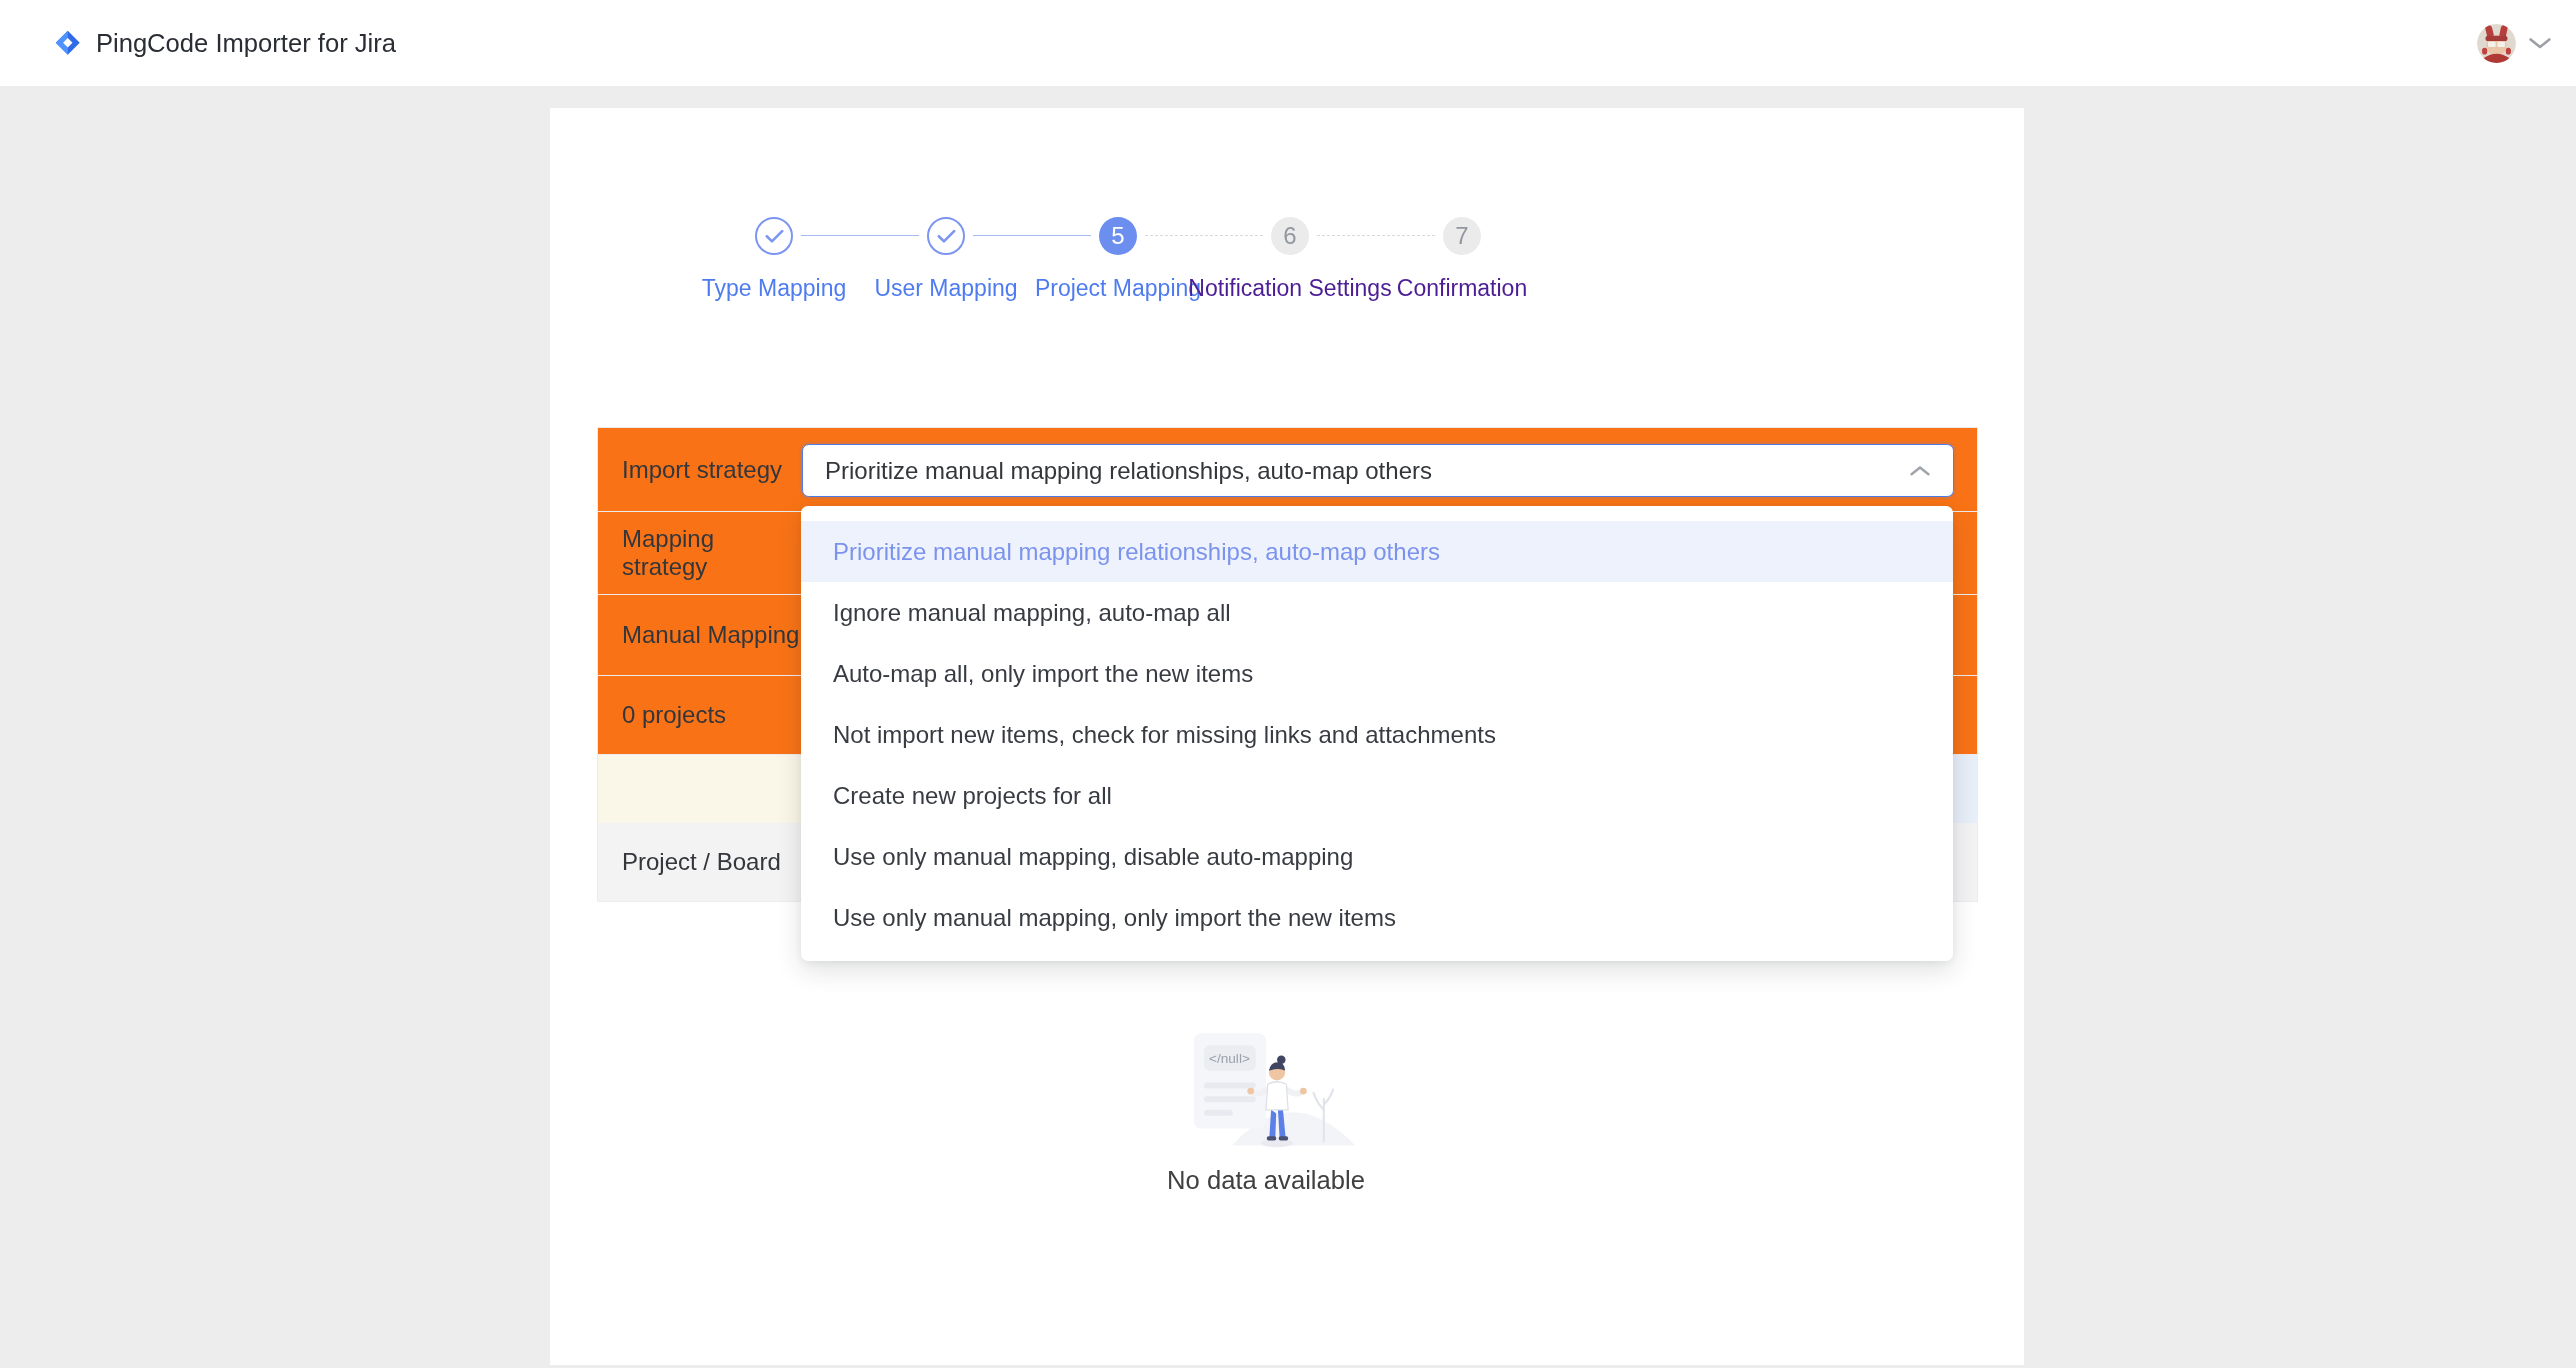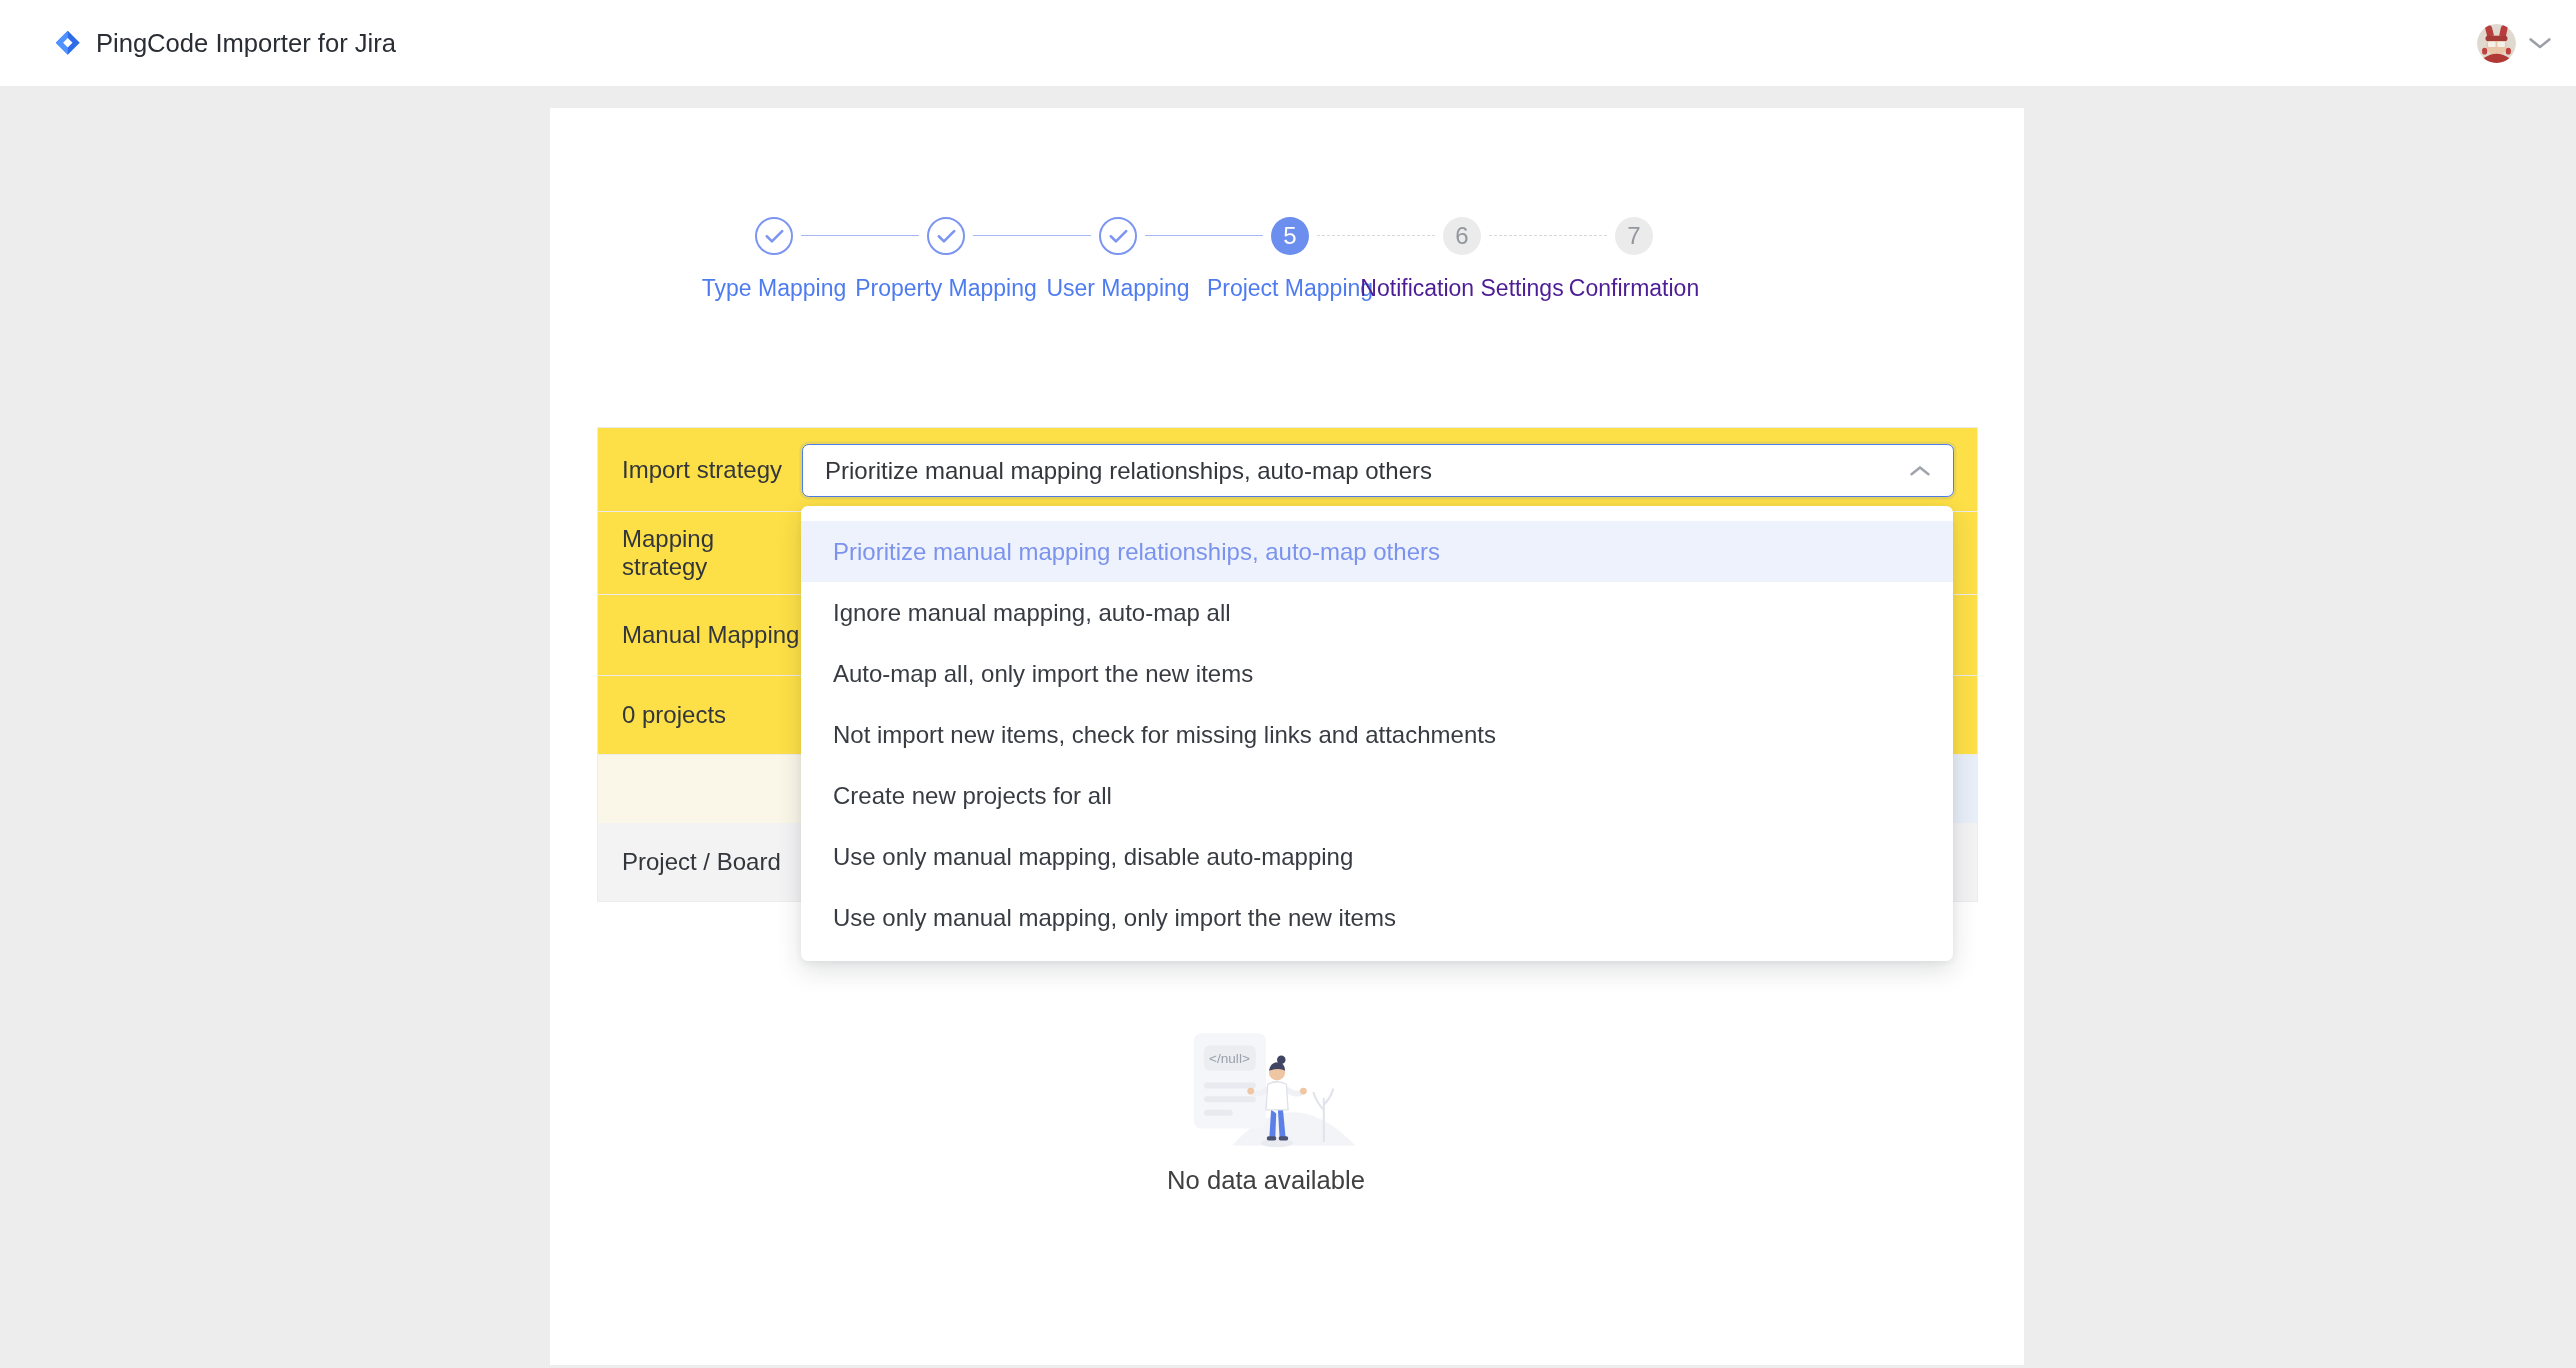--- a/index.html
+++ b/index.html
@@ -53,21 +53,21 @@
   .step.pending .step-label { color:#4c1d95;text-align:center; }
   .connector { position:absolute; top:18px; right:calc(50% + 27px); width:118px; z-index:1; }
   .connector.done { border-top:1.7px solid #A5B7F4; }
   .connector.todo { border-top:1.7px dashed #D8D8D8; }
 
   
   .mapping-table {
     position:absolute; left:47px; top:319px; width:1381px;
     border:0.9px solid #ECECEE; border-bottom:none; background:#FFFFFF;
   }
-  .trow { position:relative; display:flex; align-items:center; border-bottom:0.9px solid #ECECEE; background:#fde047; }
+  .trow { position:relative; display:flex; align-items:center; border-bottom:0.9px solid #ECECEE; background:#f97316; }
   .trow .rlabel { width:205px; padding-left:24px; font-size:24px; color:#33363B; flex:0 0 auto; }
   .row-import   { height:84px; }
   .row-mapping  { height:83px; }
   .row-manual   { height:81px; }
   .row-projects { height:79px; }
   .row-notice   { height:68px; border-bottom:none; padding:0; }
   .row-notice .notice-warning { width:205px; height:100%; background:#FAF6E8; flex:0 0 auto; }
   .row-notice .notice-info { flex:1; height:100%; background:#E8EFF9; }
   .row-theader  { height:79px; background:#F3F3F4; }
   .row-theader .rlabel { color:#33363B; }
@@ -149,29 +149,20 @@
       <div class="step completed">
         <div class="step-circle">
           <svg width="19" height="14.5" viewBox="0 0 22 17">
               <polyline points="2,8.5 8,14.5 20,2.5" fill="none" stroke="#7C95F0" stroke-width="3" stroke-linecap="round" stroke-linejoin="round"></polyline>
             </svg>
         </div>
         <div class="step-label">Type Mapping</div>
       </div>
 
 
-      <div class="step completed">
-        <div class="connector done"></div>
-        <div class="step-circle">
-          <svg width="19" height="14.5" viewBox="0 0 22 17">
-              <polyline points="2,8.5 8,14.5 20,2.5" fill="none" stroke="#7C95F0" stroke-width="3" stroke-linecap="round" stroke-linejoin="round"></polyline>
-            </svg>
-        </div>
-        <div class="step-label">Property Mapping</div>
-      </div>
 
       <div class="step completed">
         <div class="connector done"></div>
         <div class="step-circle">
           <svg width="19" height="14.5" viewBox="0 0 22 17">
               <polyline points="2,8.5 8,14.5 20,2.5" fill="none" stroke="#7C95F0" stroke-width="3" stroke-linecap="round" stroke-linejoin="round"></polyline>
             </svg>
         </div>
         <div class="step-label">User Mapping</div>
       </div>

